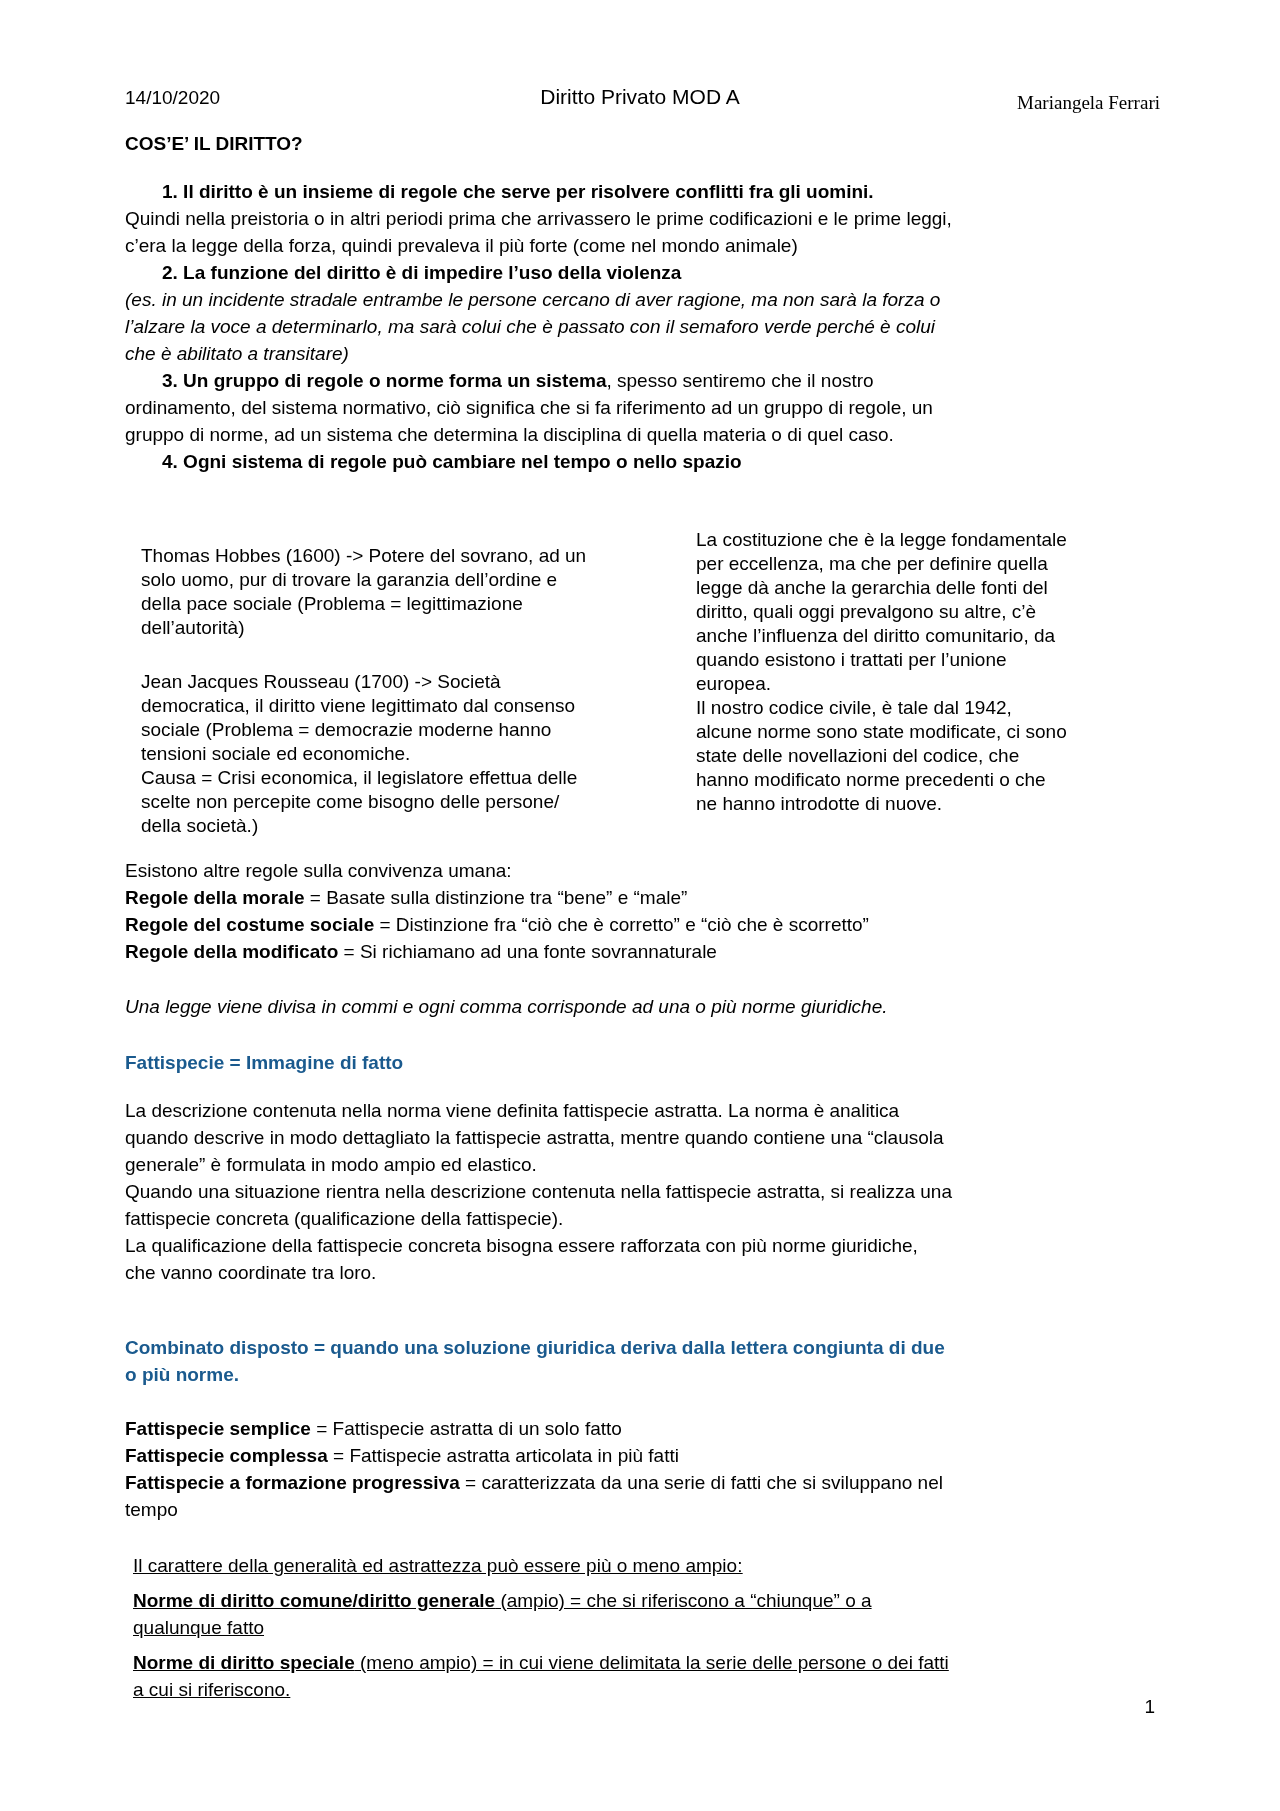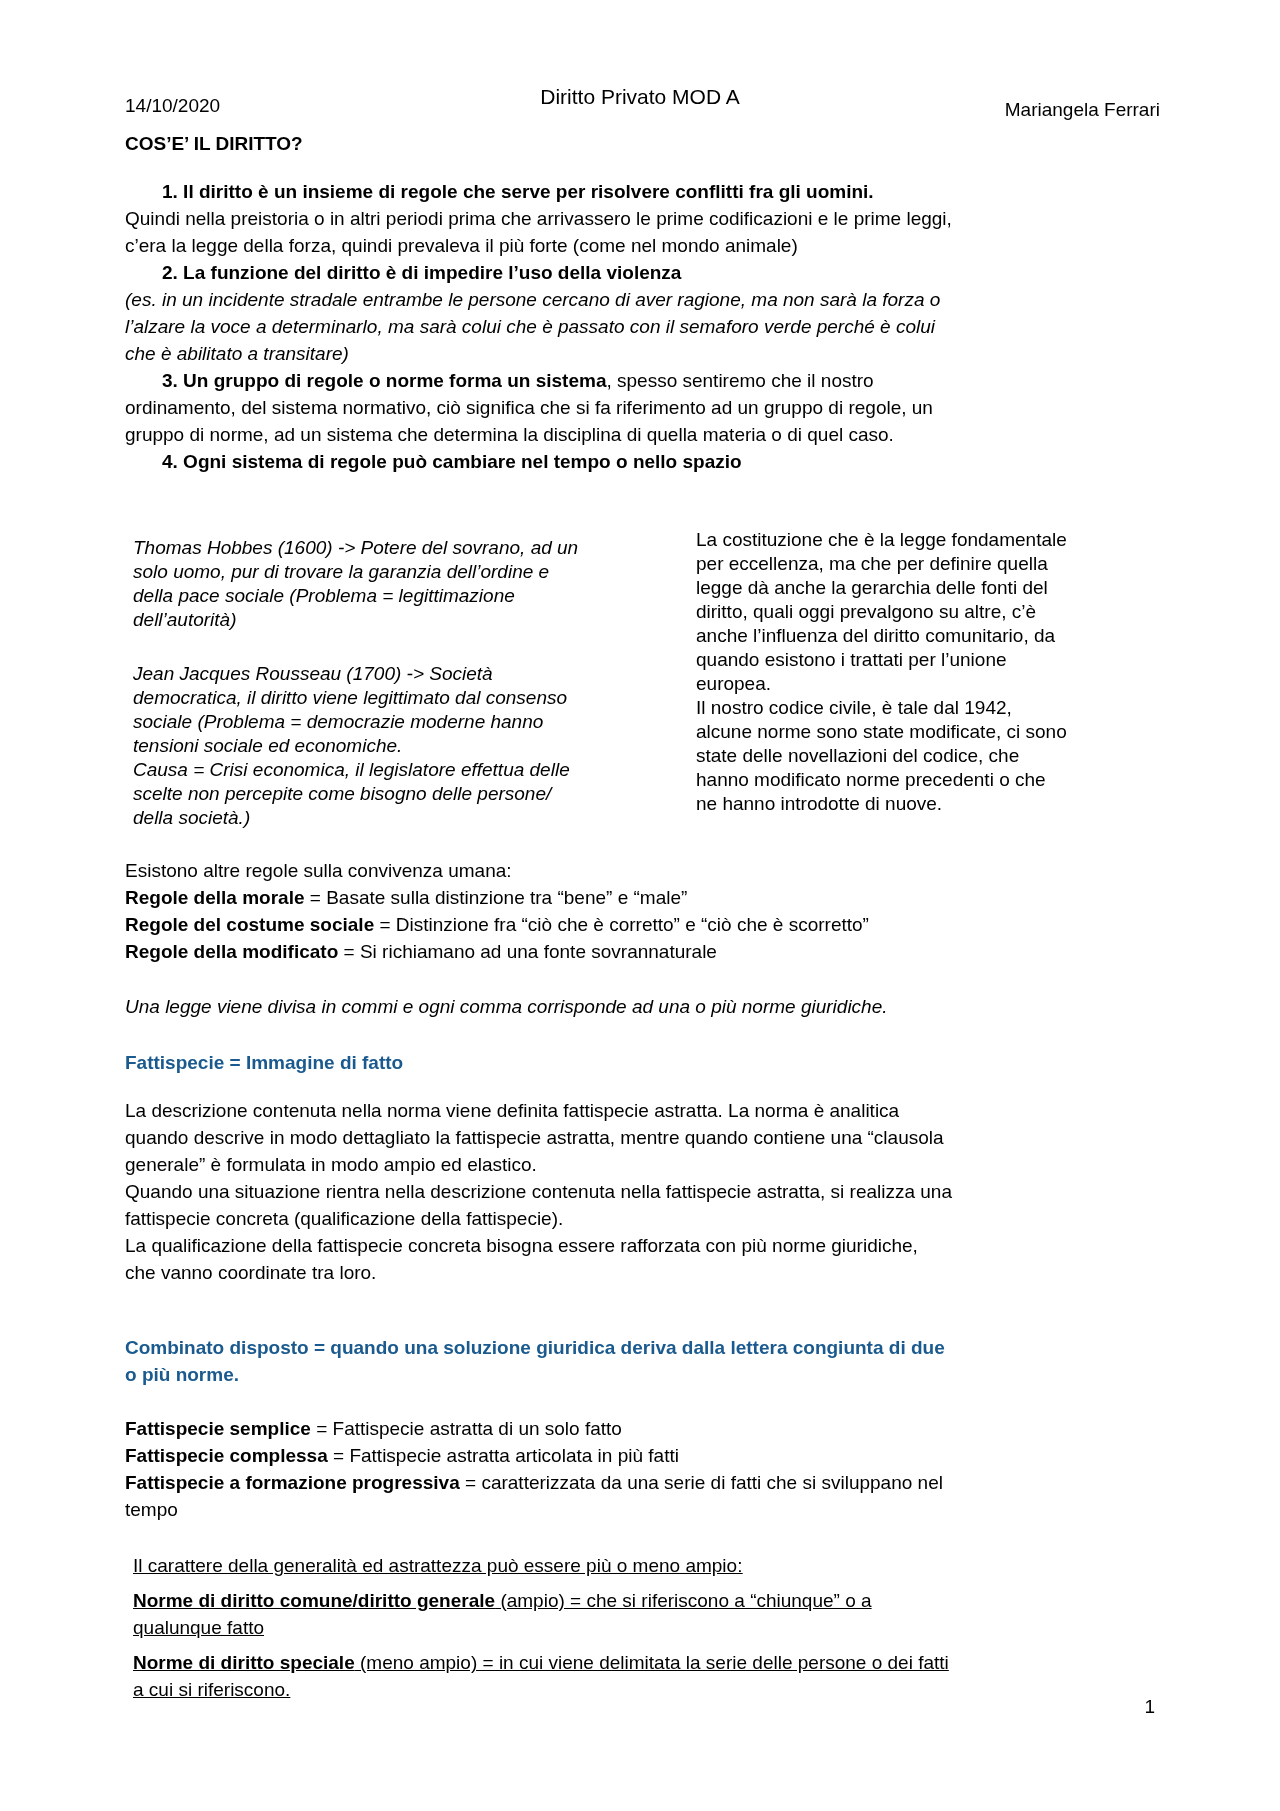--- a/index.html
+++ b/index.html
@@ -13,35 +13,35 @@
     font-family:"Liberation Sans","DejaVu Sans",sans-serif;
     font-size:19px; line-height:27px;
     box-sizing:border-box;
     padding:84px 125px 0 125px;
     overflow:hidden;
   }
   [data-bind] { white-space:pre-line; }
 
   
   .header { position:relative; height:27px; }
-  .header .date   { position:absolute; left:0; top:8px; }
+  .header .date   { position:absolute; left:0; top:0; }
   .header .course { position:absolute; left:0; right:0; top:-1px; text-align:center; font-size:21px; }
-  .header .author { position:absolute; right:-5px; top:12px; }
+  .header .author { position:absolute; right:-5px; top:5px;font-family:Liberation Serif, serif; }
 
   h1.doc-title { font-size:19px; font-weight:bold; line-height:27px; margin:19px 0 0 0; }
 
   .points { margin-top:21px; }
   .points p { margin:0; }
   .num { padding-left:5px;margin-left:32px; }
   em, .italic { font-style:italic; }
 
   
   .columns { display:flex; margin-top:53px; height:312px; align-items:flex-start; }
   .col-left  { width:505px; line-height:24px; }
-  .col-left p { margin:8px;font-style:italic; }
+  .col-left p { margin:16px; }
   .col-left p + p { margin-top:30px; }
   .col-right { width:455px; margin-left:66px; line-height:24px; }
   .col-right p { margin:0; }
 
   .rules { margin-top:17px; }
   .rules p { margin:0; }
 
   p.comma-note { margin:28px 0 0 0; font-style:italic; }
 
   h2.blue { color:var(--accent,#1a5a8e); font-size:19px; font-weight:bold; line-height:27px; margin:29px 0 0 0; }

